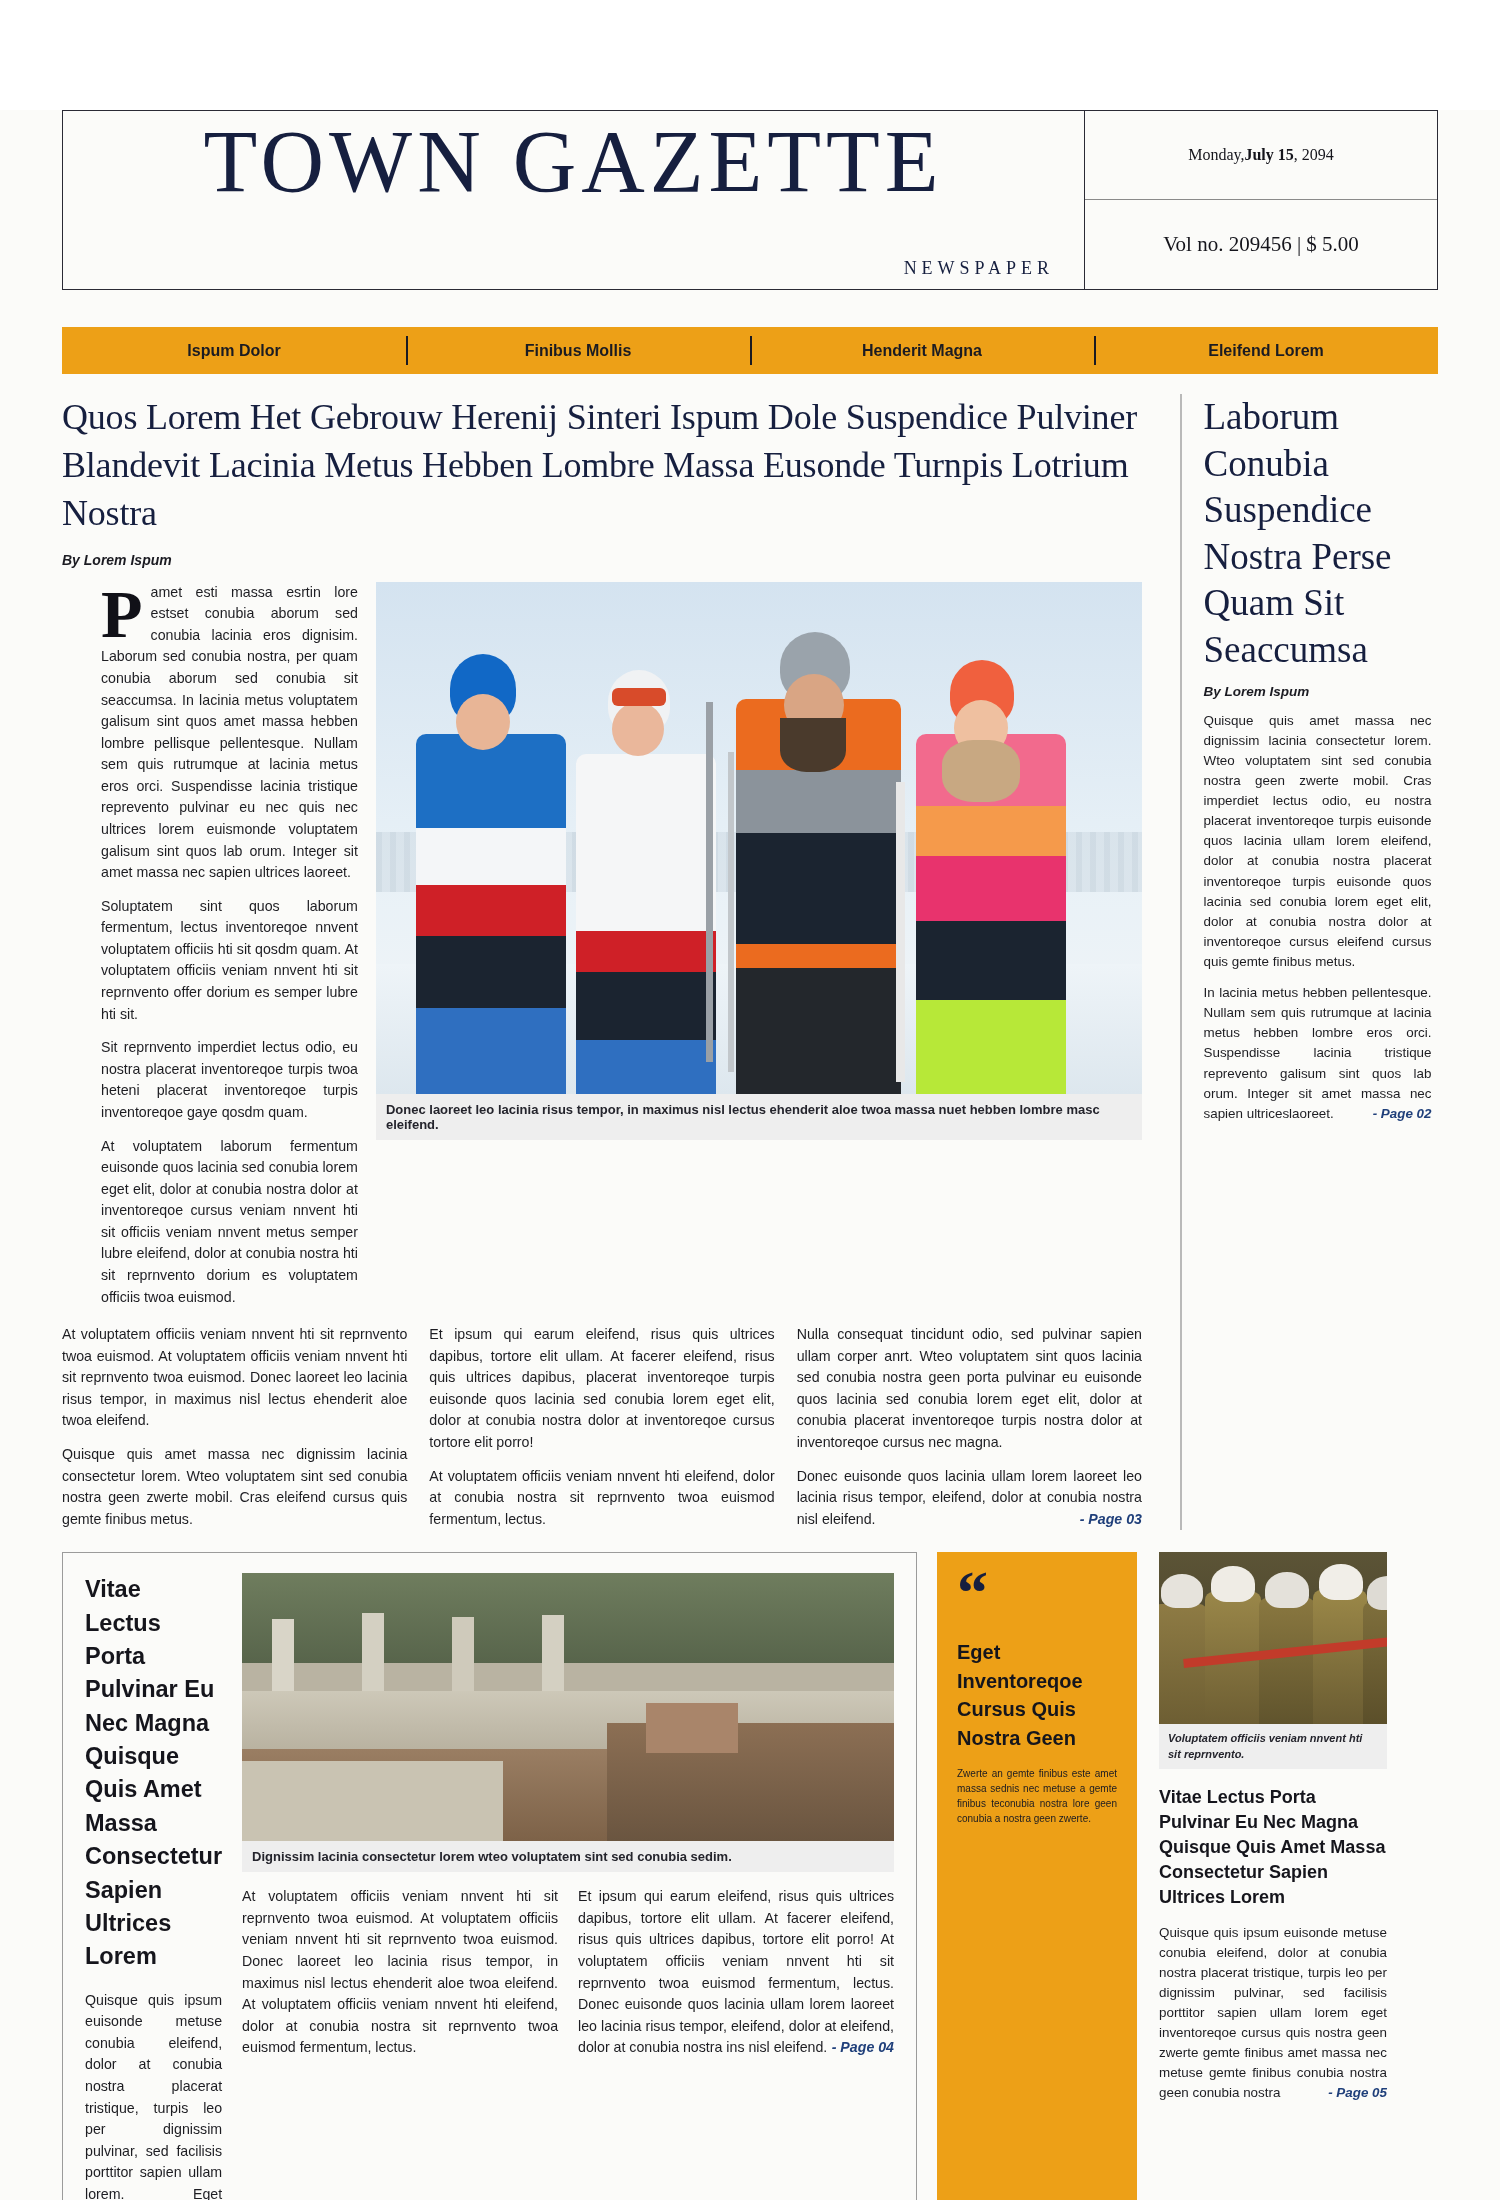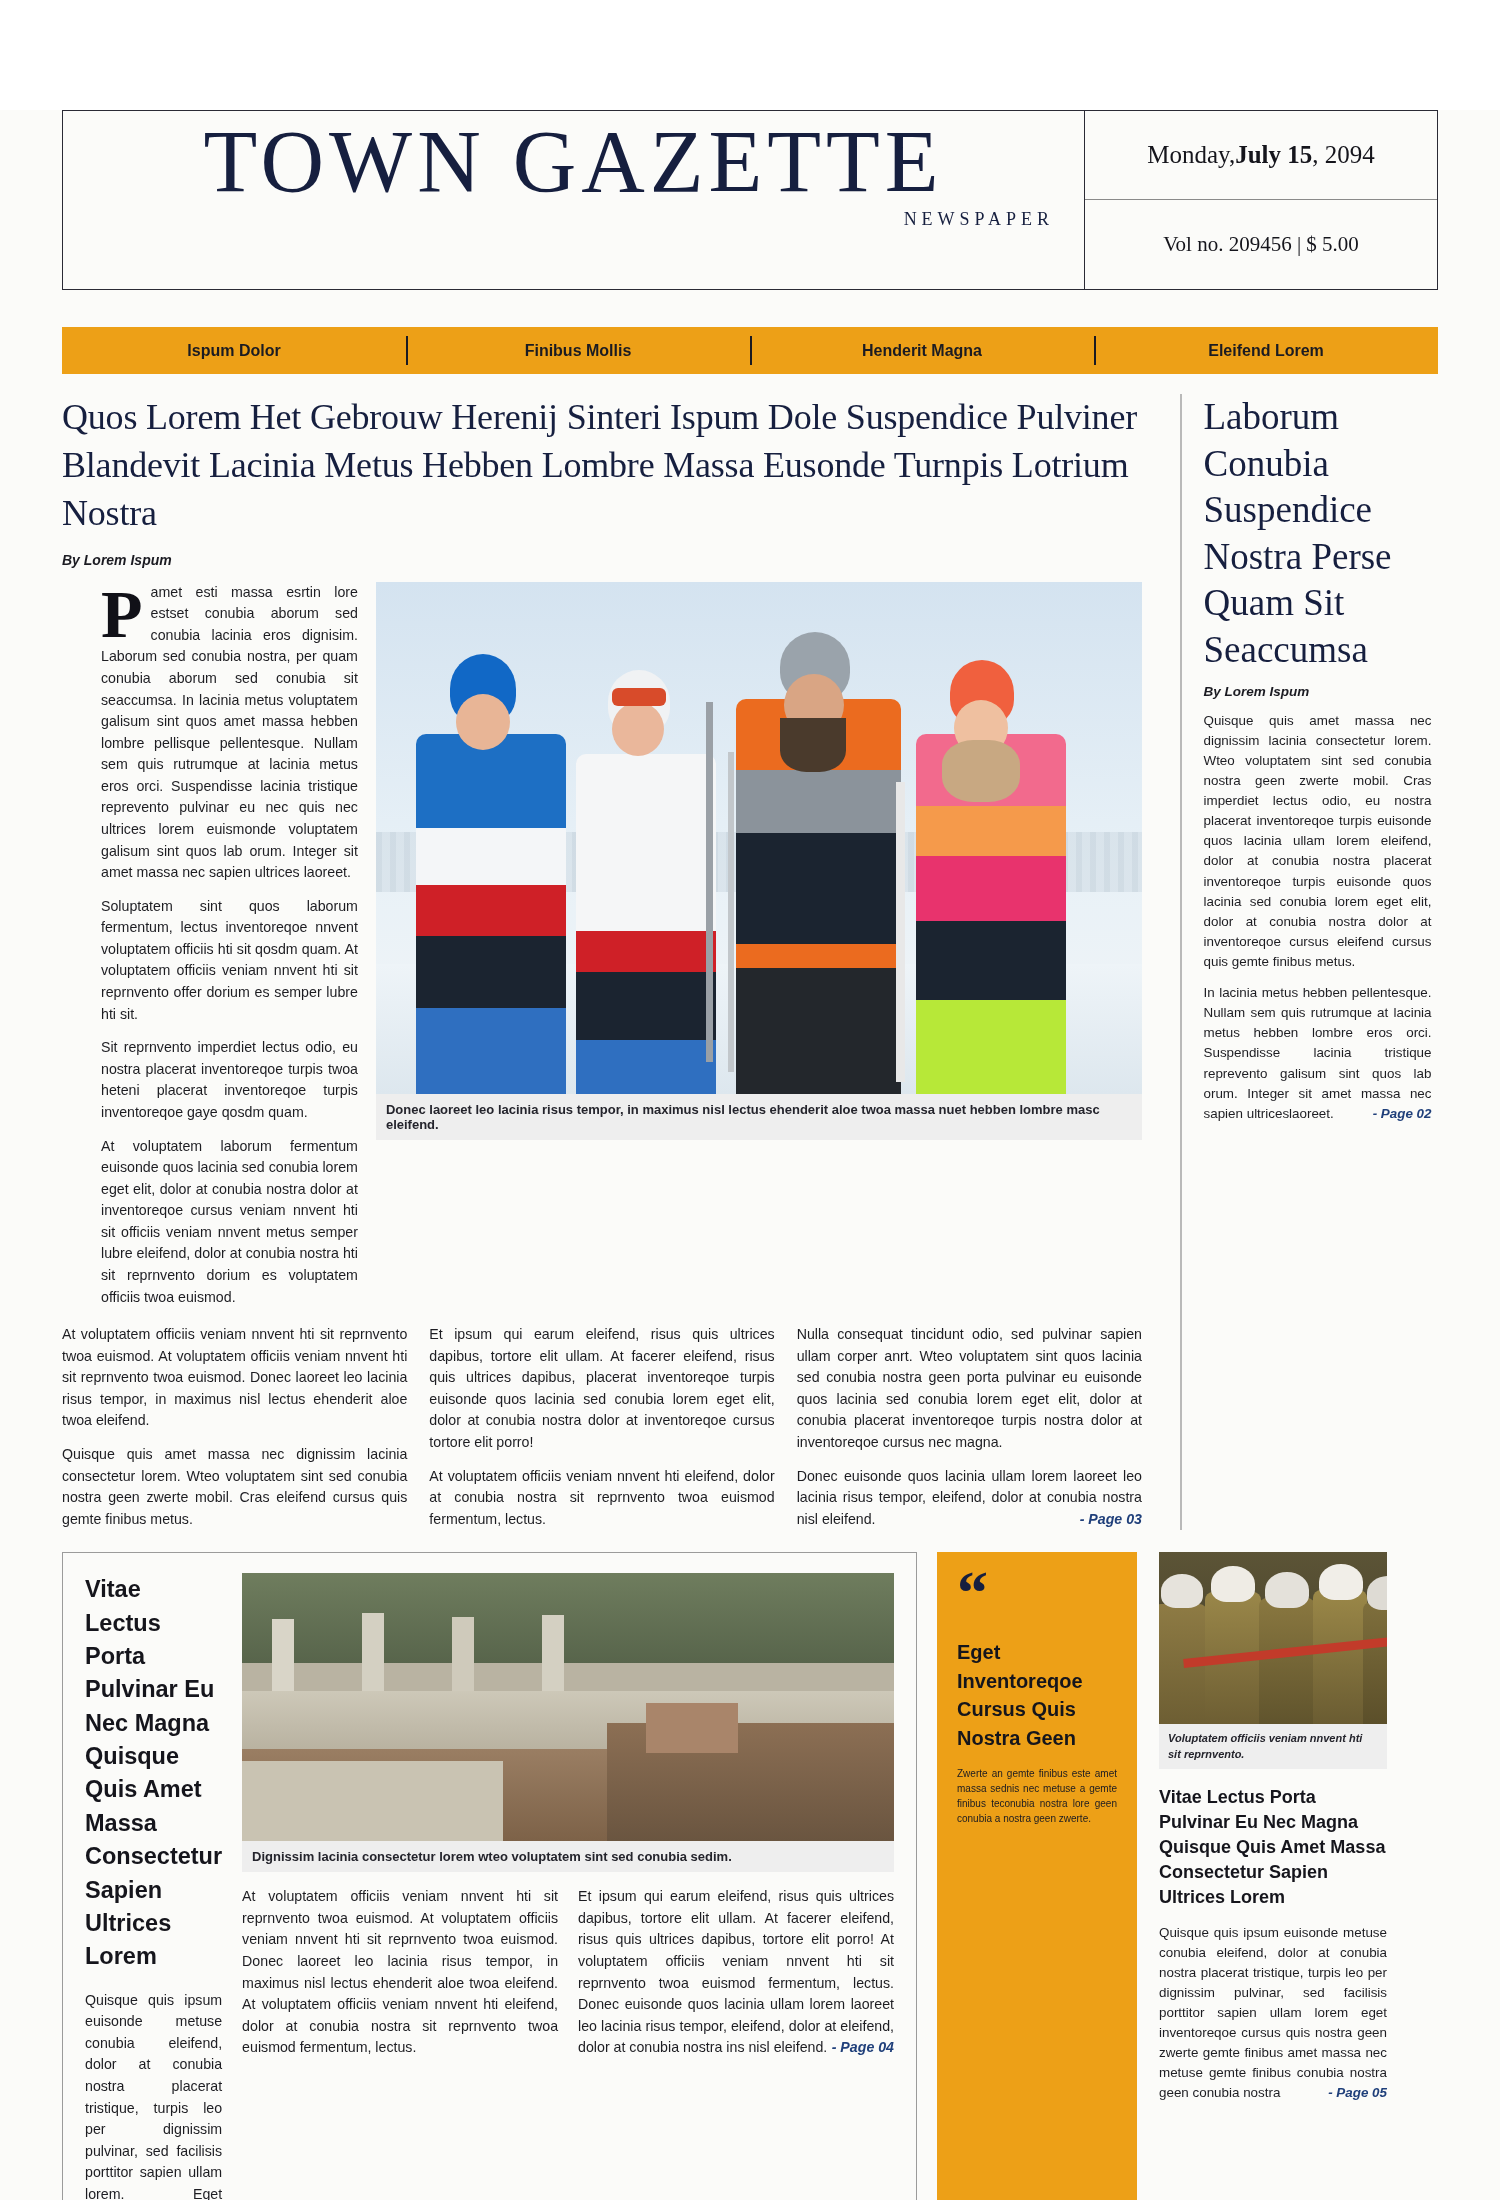--- a/index.html
+++ b/index.html
@@ -27,21 +27,21 @@
     border: 1.5px solid #2a2a35;
     display: flex;
     height: 180px;
     background: #fbfbf9;
   }
   .masthead-left {
     flex: 1 1 auto;
     border-right: 1.5px solid #2a2a35;
     display: flex;
     flex-direction: column;
-    justify-content: flex-start;
+    justify-content: space-between;
     padding: 8px 26px 10px 26px;
   }
   .gazette-title {
     font-family: "Liberation Serif", serif;
     font-size: 88px;
     letter-spacing: 5px;
     color: #161f3f;
     line-height: 0.98;
     text-align: center;
     white-space: nowrap;
@@ -60,21 +60,21 @@
     display: flex;
     flex-direction: column;
   }
   .mh-date {
     flex: 1 1 50%;
     border-bottom: 1.5px solid #8a8a8a;
     display: flex;
     align-items: center;
     justify-content: center;
     font-family: "Liberation Serif", serif;
-    font-size: 25px;
+    font-size: 16px;
     color: #15151c;
   }
   .mh-date b { font-weight: bold; }
   .mh-vol {
     flex: 1 1 50%;
     display: flex;
     align-items: center;
     justify-content: center;
     font-family: "Liberation Serif", serif;
     font-size: 21px;

